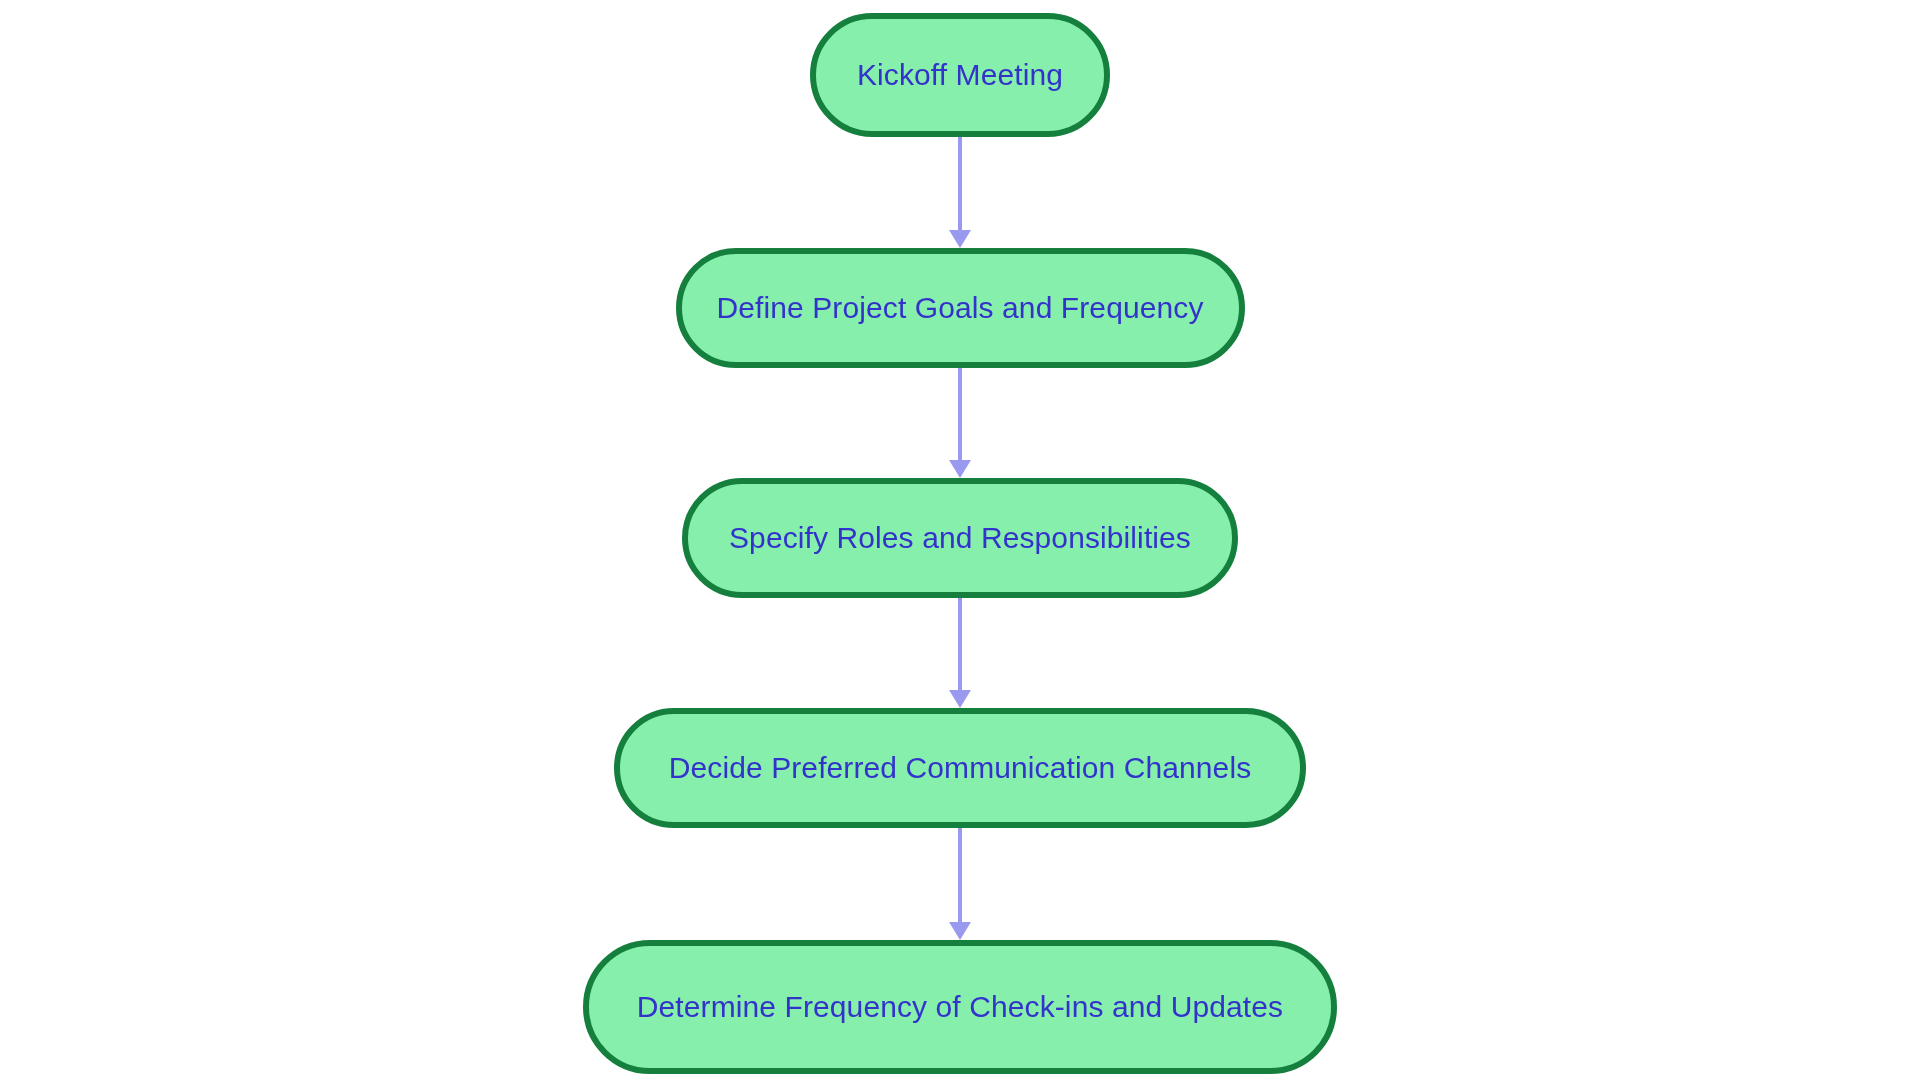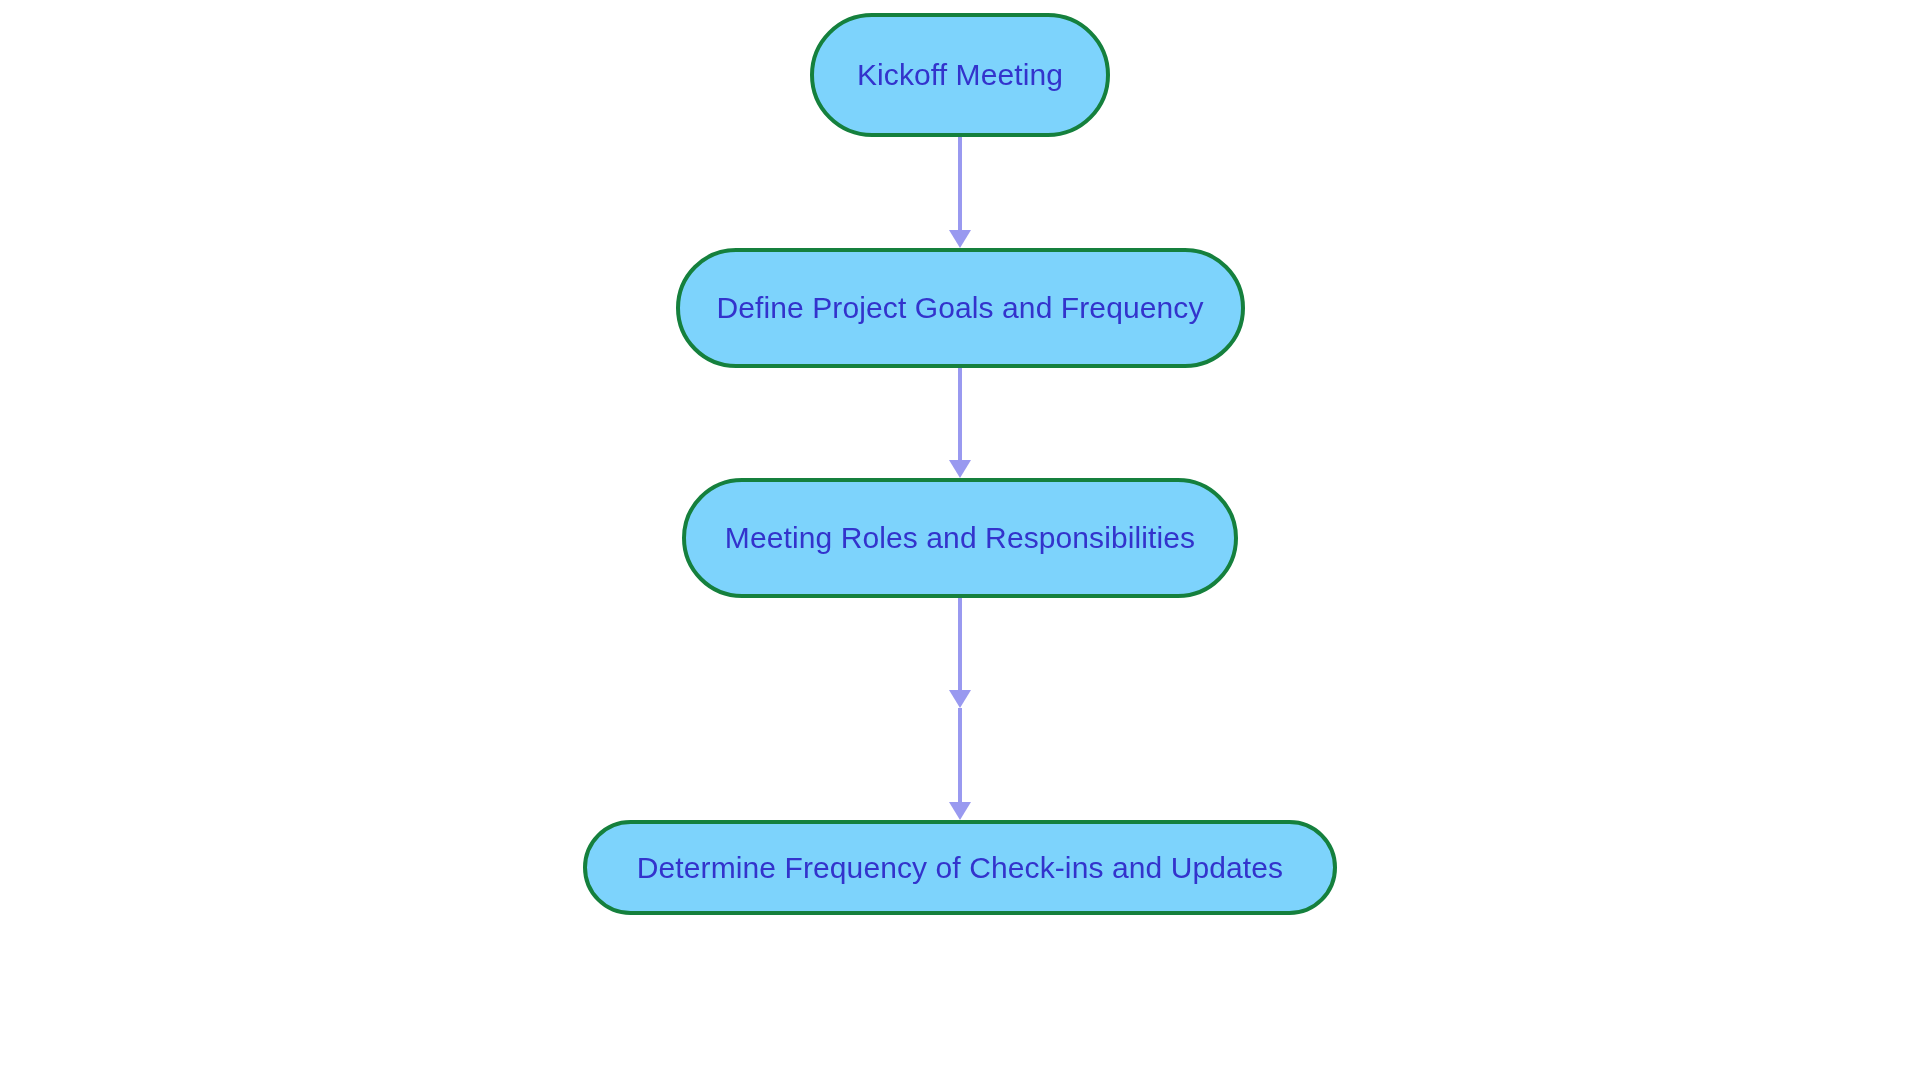--- a/index.html
+++ b/index.html
@@ -32,43 +32,43 @@
     flex-direction: column;
     align-items: center;
   }
 
   
   .node {
     box-sizing: border-box;
     display: flex;
     align-items: center;
     justify-content: center;
-    background: #7dd3fc;
-    border: 4px solid #15803d;
+    background: #86efac;
+    border: 6px solid #15803d;
     border-radius: 9999px;
     color: #3333cc;
     font-size: 30px;
     font-weight: 400;
     line-height: 1;
     letter-spacing: 0.1px;
     white-space: nowrap;
     padding: 0 38px;
   }
 
   .node-label {
     color: #3333cc;
     pointer-events: none;
   }
 
   
   .node-1 { width: 300px; height: 124px; margin-top: 13px; }
   .node-2 { width: 569px; height: 120px; }
   .node-3 { width: 556px; height: 120px; }
   .node-4 { width: 692px; height: 120px; }
-  .node-5 { width: 754px; height: 95px; }
+  .node-5 { width: 754px; height: 134px; }
 
   
   .connector {
     position: relative;
     width: 22px;
     display: flex;
     flex-direction: column;
     align-items: center;
   }
   .connector-line {
@@ -108,28 +108,31 @@
     <div class="node node-2">
       <span class="node-label">Define Project Goals and Frequency</span>
     </div>
 
     <div class="connector conn-2">
       <div class="connector-line"></div>
       <div class="connector-arrow"></div>
     </div>
 
     <div class="node node-3">
-      <span class="node-label">Meeting Roles and Responsibilities</span>
+      <span class="node-label">Specify Roles and Responsibilities</span>
     </div>
 
     <div class="connector conn-3">
       <div class="connector-line"></div>
       <div class="connector-arrow"></div>
     </div>
 
+    <div class="node node-4">
+      <span class="node-label">Decide Preferred Communication Channels</span>
+    </div>
 
     <div class="connector conn-4">
       <div class="connector-line"></div>
       <div class="connector-arrow"></div>
     </div>
 
     <div class="node node-5">
       <span class="node-label">Determine Frequency of Check-ins and Updates</span>
     </div>
 

